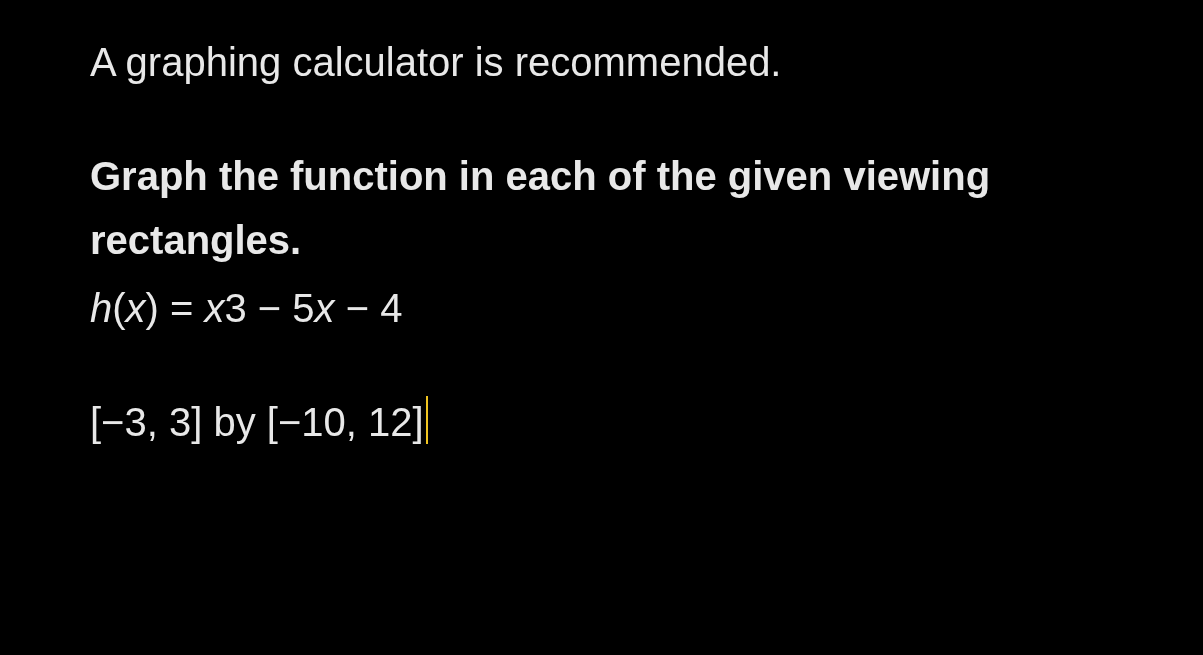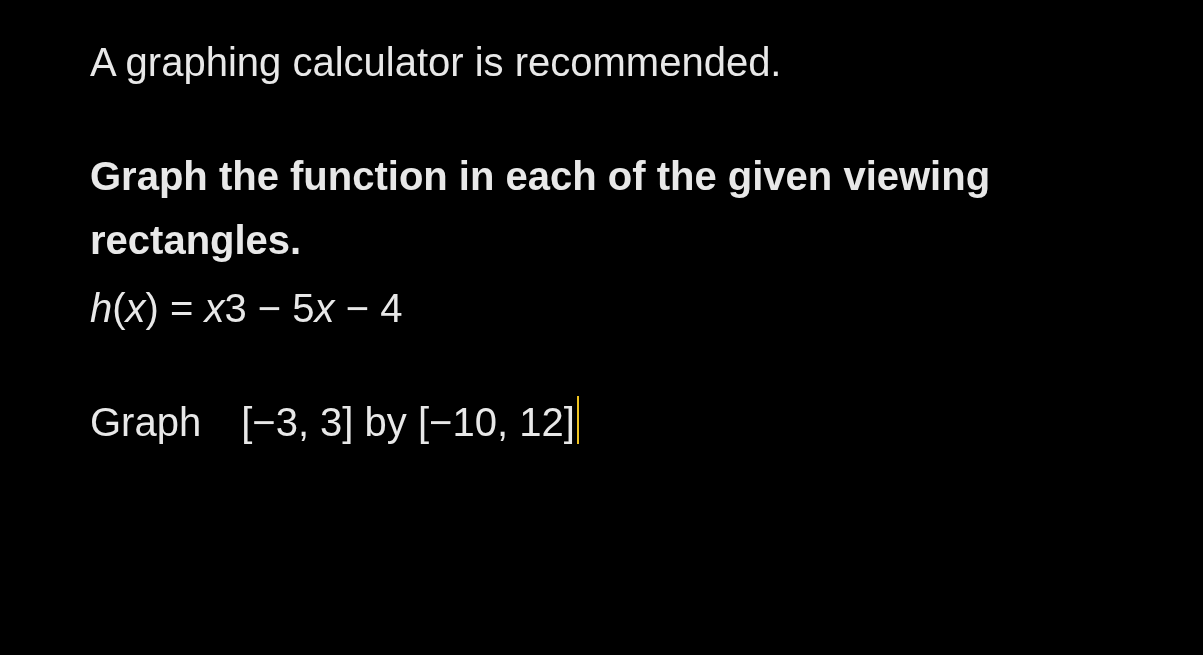--- a/index.html
+++ b/index.html
@@ -54,16 +54,15 @@
 
 <div class="para">A graphing calculator is recommended.</div>
 
 <div class="para-tight">Graph the function in each of the given viewing rectangles.</div>
 
 <div class="equation">
   <span class="italic">h</span><span>(</span><span class="italic">x</span><span>)</span><span> = </span><span class="italic">x</span><span>3</span><span> − 5</span><span class="italic">x</span><span> − 4</span>
 </div>
 
 <div class="graph-line">
-  <span class="graph-word">Graph</span>
   <span>[−3, 3] by [−10, 12]</span>
   <span class="cursor"></span>
 </div>
 
 </body></html>

